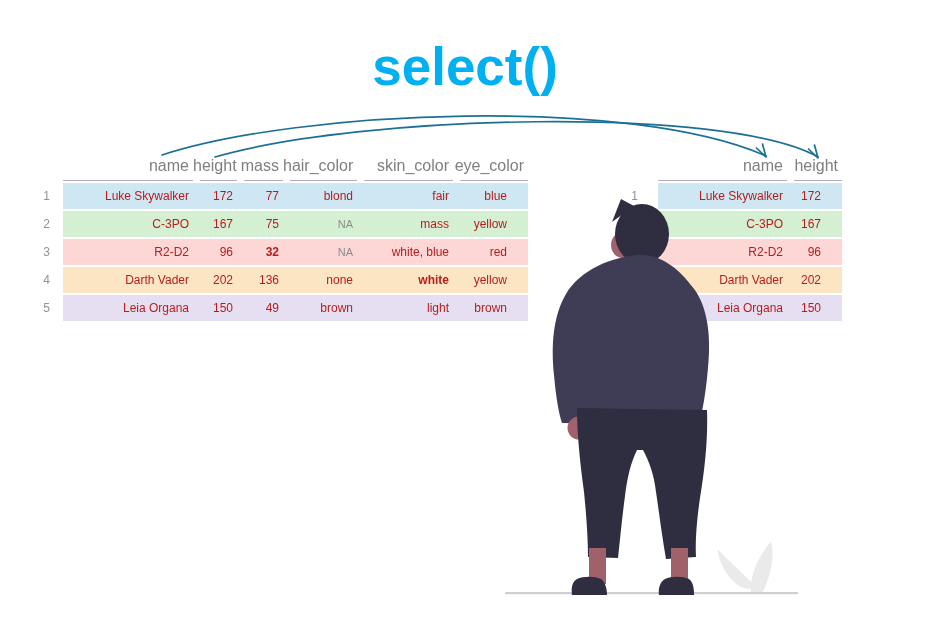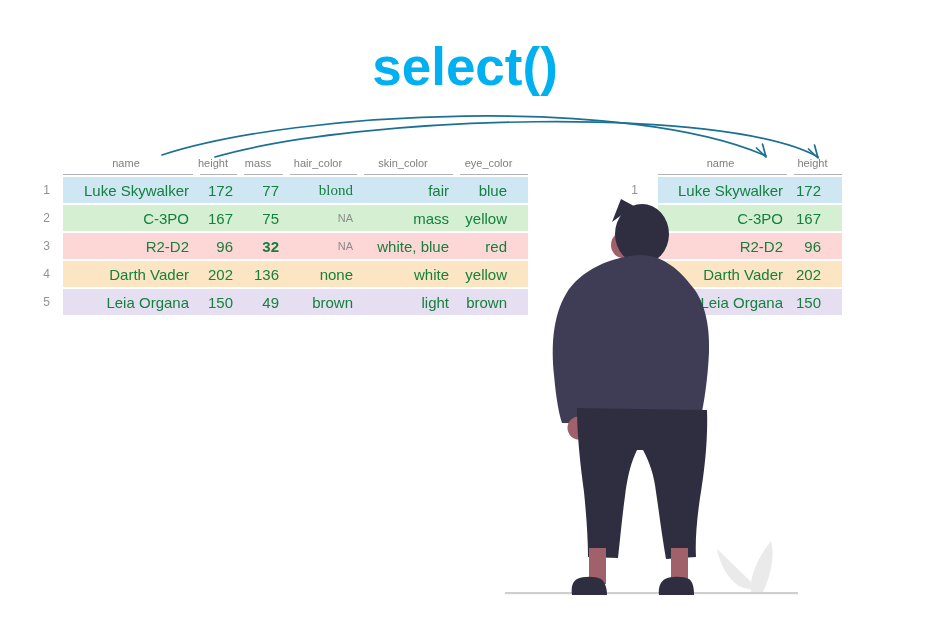--- a/index.html
+++ b/index.html
@@ -9,31 +9,31 @@
   }
   .title{
     position:absolute;top:36px;left:0;width:100%;text-align:center;
     font-size:53px;font-weight:700;letter-spacing:0px;z-index:1;
   }
   table.df{
     position:absolute;border-collapse:separate;border-spacing:0 2px;
     table-layout:fixed;z-index:1;
   }
   table.df th{
-    font-size:11px;font-weight:400;color:#7f7f7f;
+    font-size:16px;font-weight:400;color:#7f7f7f;text-align:right;
     padding:0 4px 6px 0;position:relative;white-space:nowrap;vertical-align:bottom;margin-top:22px;
   }
   table.df th::after{
     content:"";position:absolute;left:7px;right:0;bottom:0;
     border-bottom:1.4px solid #b3b1b5;
   }
   table.df th.first-data::after{left:0;}
   table.df th.rn::after{display:none;}
   table.df td{
-    height:26px;font-size:15px;color:#15803d;text-align:right;
+    height:26px;font-size:12px;color:#b91c1c;text-align:right;
     padding:0 4px 0 0;white-space:nowrap;vertical-align:middle;
   }
   table.df td.last{padding-right:21px;}
   table.df td.rn{
     background:#ffffff;color:#8f9397;font-size:12px;padding-right:13px;
   }
   table.df.t-right td.rn{padding-right:20px;}
   table.df td.na{font-size:11px;color:#8c8c8c;text-align:right;}
   svg.overlay{
     position:absolute;left:0;top:0;width:930px;height:620px;
@@ -65,21 +65,21 @@
       <th>skin_color</th>
       <th>eye_color</th>
     </tr>
   </thead>
   <tbody>
     <tr>
       <td class="rn">1</td>
       <td style="background: rgb(207, 230, 243);">Luke Skywalker</td>
       <td style="background: rgb(207, 230, 243);">172</td>
       <td style="background: rgb(207, 230, 243);">77</td>
-      <td style="background: rgb(207, 230, 243); font-family: Liberation Serif, serif;">blond</td>
+      <td style="background: rgb(207, 230, 243);">blond</td>
       <td style="background: rgb(207, 230, 243);">fair</td>
       <td class="last" style="background: rgb(207, 230, 243);">blue</td>
     </tr>
     <tr>
       <td class="rn">2</td>
       <td style="background: rgb(213, 239, 210);">C-3PO</td>
       <td style="background: rgb(213, 239, 210);">167</td>
       <td style="background: rgb(213, 239, 210); margin-top: 36px;">75</td>
       <td class="na" style="background: rgb(213, 239, 210);">NA</td>
       <td style="background: rgb(213, 239, 210);">mass</td>
@@ -93,21 +93,21 @@
       <td class="na" style="background: rgb(252, 215, 214);">NA</td>
       <td style="background: rgb(252, 215, 214);">white, blue</td>
       <td class="last" style="background: rgb(252, 215, 214);">red</td>
     </tr>
     <tr>
       <td class="rn">4</td>
       <td style="background: rgb(252, 229, 195);">Darth Vader</td>
       <td style="background: rgb(252, 229, 195);">202</td>
       <td style="background: rgb(252, 229, 195);">136</td>
       <td style="background: rgb(252, 229, 195);">none</td>
-      <td style="background: rgb(252, 229, 195);">white</td>
+      <td style="background: rgb(252, 229, 195); font-weight: bold;">white</td>
       <td class="last" style="background: rgb(252, 229, 195);">yellow</td>
     </tr>
     <tr>
       <td class="rn">5</td>
       <td style="background: rgb(230, 223, 242);">Leia Organa</td>
       <td style="background: rgb(230, 223, 242);">150</td>
       <td style="background: rgb(230, 223, 242);">49</td>
       <td style="background: rgb(230, 223, 242);">brown</td>
       <td style="background: rgb(230, 223, 242);">light</td>
       <td class="last" style="background: rgb(230, 223, 242);">brown</td>

